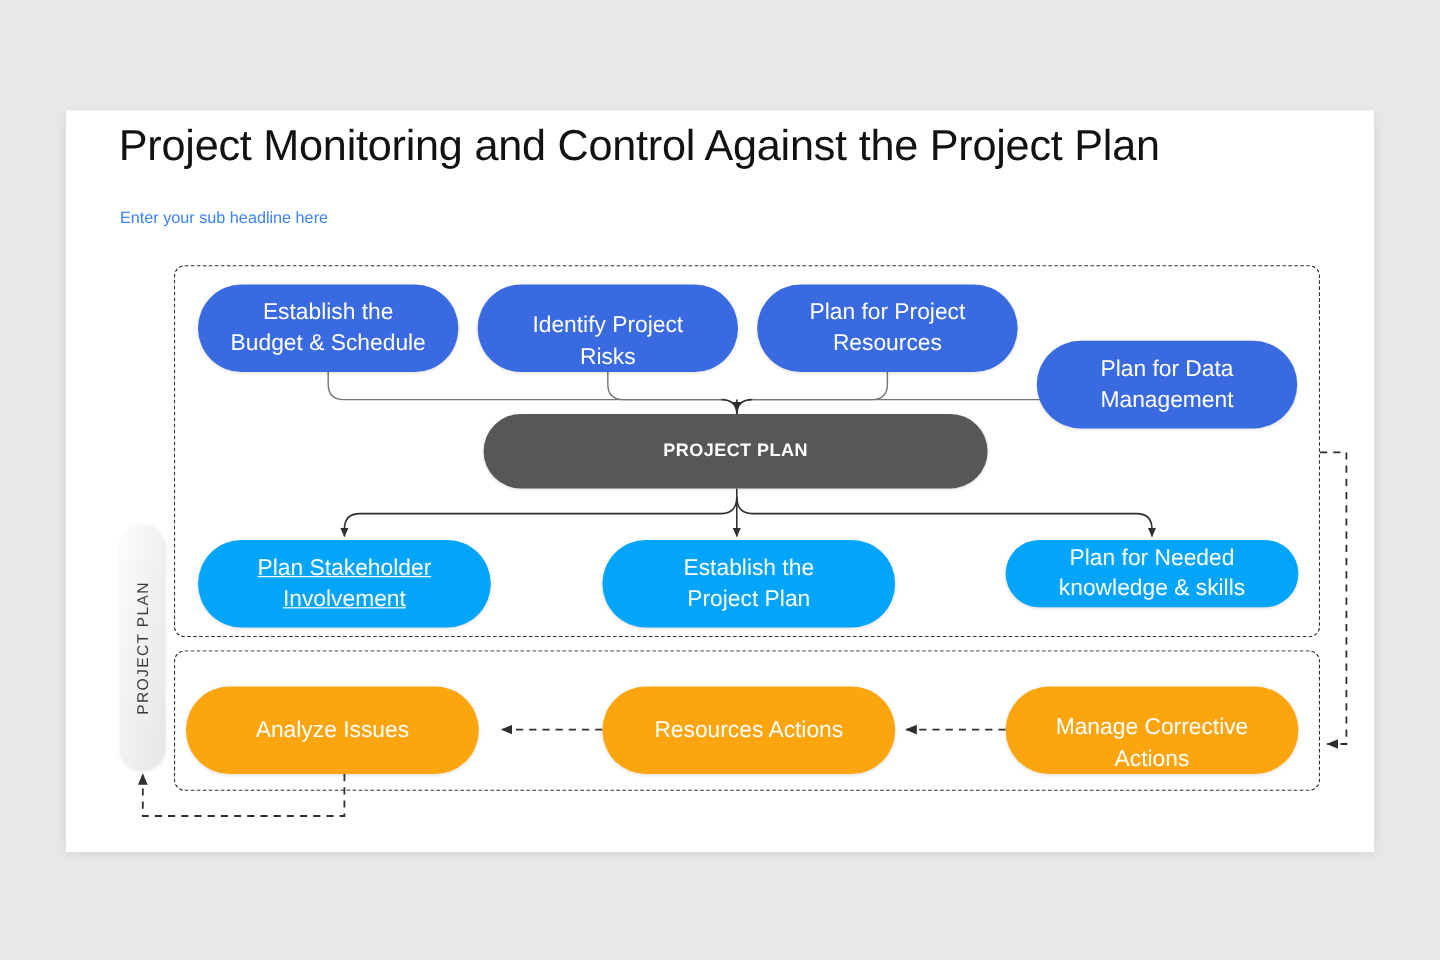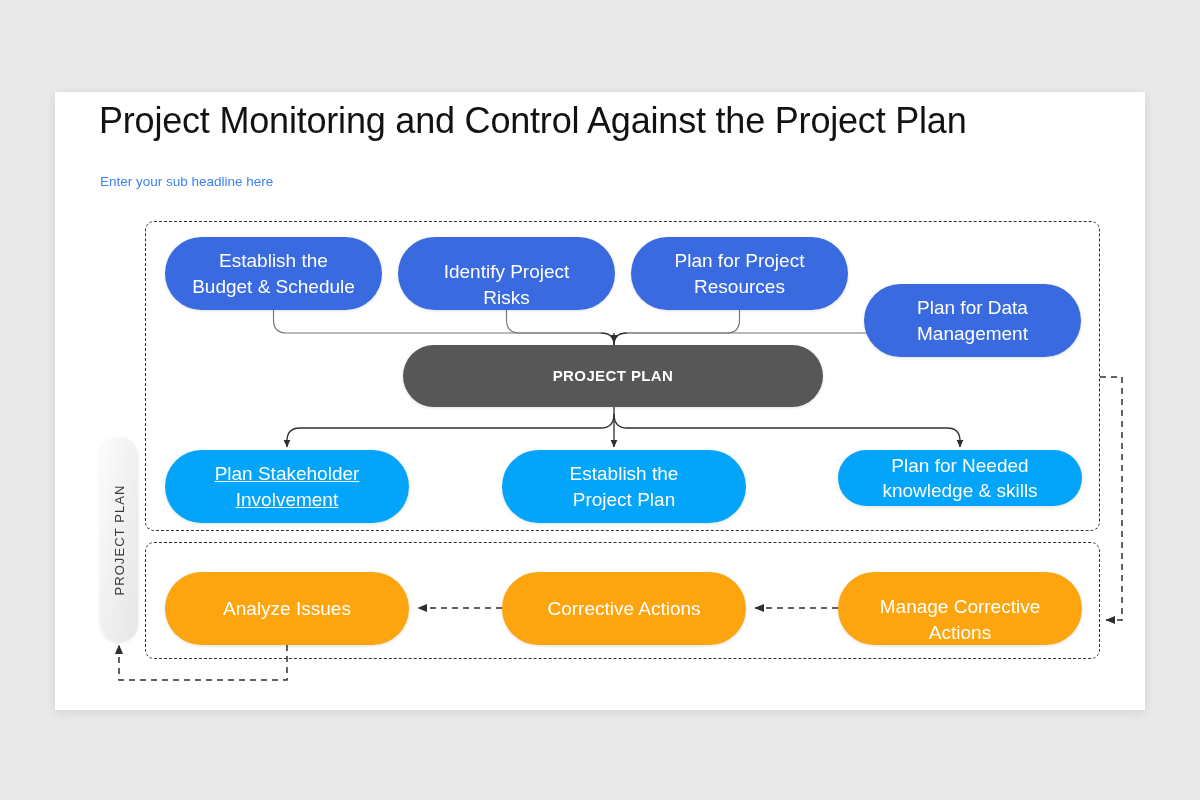--- a/index.html
+++ b/index.html
@@ -94,21 +94,21 @@
 
   
   #p-projplan  { left: 348px; top: 253px; width: 420px; height: 62px; }
 
   
   #p-stake     { left: 110px; top: 358px; width: 244px; height: 73px; text-decoration: underline; }
   #p-establish { left: 447px; top: 358px; width: 244px; height: 73px; }
   #p-knowledge { left: 783px; top: 358px; width: 244px; height: 56px; }
 
   
-  #p-analyze   { left: 110px; top: 480px; width: 244px; height: 73px; }
+  #p-analyze   { left: 100px; top: 480px; width: 244px; height: 73px; }
   #p-correct   { left: 447px; top: 480px; width: 244px; height: 73px; }
   #p-manage    { left: 783px; top: 480px; width: 244px; height: 73px; align-items: flex-end; }
 
   
   #side-pill {
     position: absolute;
     left: 45px;
     top: 345px;
     width: 38px;
     height: 205px;
@@ -223,20 +223,20 @@
       <span>Establish the<br>Project Plan</span>
     </div>
     <div class="pill cyan" id="p-knowledge">
       <span>Plan for Needed<br>knowledge &amp; skills</span>
     </div>
 
     <div class="pill orange" id="p-analyze">
       <span>Analyze Issues</span>
     </div>
     <div class="pill orange" id="p-correct">
-      <span>Corrective Actions</span>
+      <span>Resources Actions</span>
     </div>
     <div class="pill orange" id="p-manage">
       <span>Manage Corrective<br>Actions</span>
     </div>
 
   </div>
 </div>
 
 </body></html>

